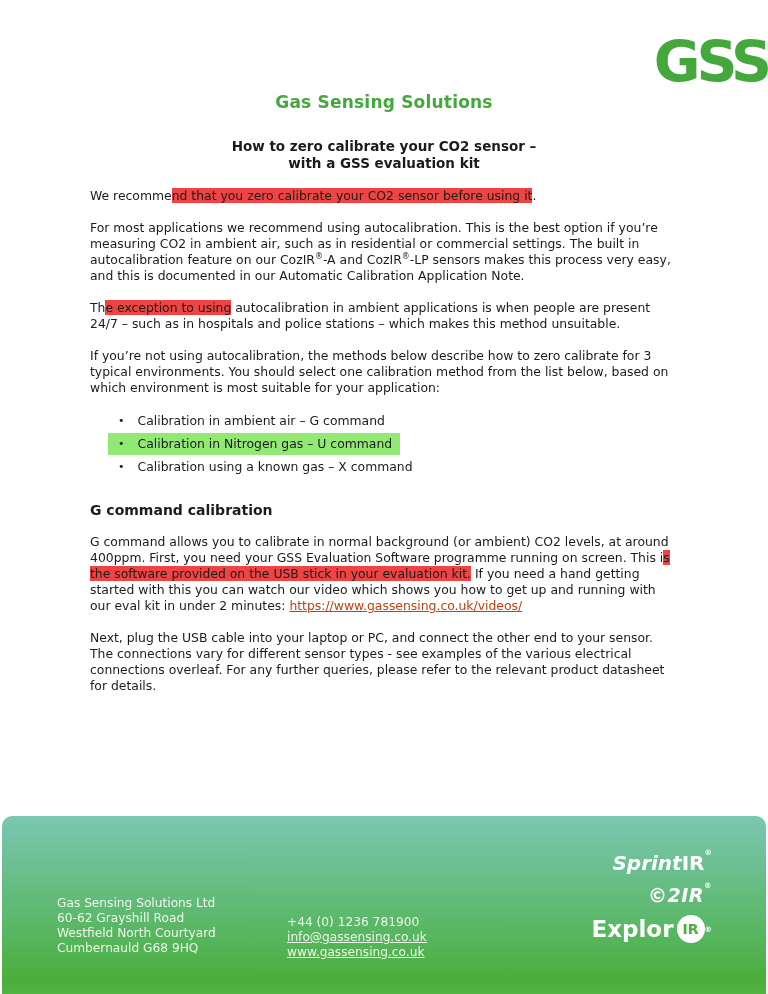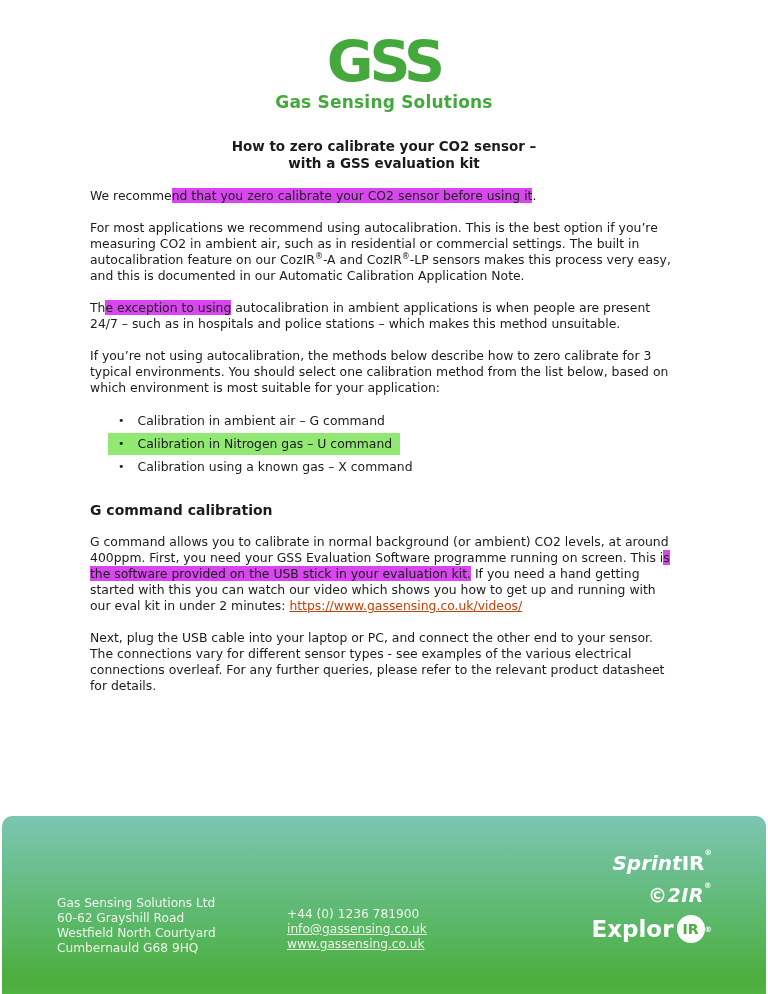--- a/index.html
+++ b/index.html
@@ -9,34 +9,34 @@
     width:768px; height:994px;
     background:#ffffff;
     overflow:hidden;
     font-family:"DejaVu Sans","Liberation Sans",sans-serif;
     color:#1b1b1b;
   }
   
   .logo-block { text-align:center; padding-top:34px; }
   .logo-gss {
     font-size:57px; font-weight:bold; line-height:1.0;
-    color:#44a83d; letter-spacing:-4px;
+    color:#44a83d; letter-spacing:-4px;text-align:right;
   }
   .logo-sub {
     font-size:17px; font-weight:bold; color:#44a83d;
     margin-top:1px; letter-spacing:0.2px;
   }
   
   .content { padding:0 90px; }
   .doc-title {
     text-align:center; font-weight:bold;
     font-size:13.5px; line-height:17px; margin-top:26px;
   }
   .para { font-size:12.4px; line-height:16px; margin-top:16px; width:588px; }
-  .hl-y { background:#d946ef; }
+  .hl-y { background:#ef4444; }
   .hl-g { background:#91e873; }
   .sup { font-size:8px; vertical-align:super; line-height:0; }
   .link { color:#c2410c; text-decoration:underline; cursor:pointer; }
   
   .bullets { margin-top:14px; }
   .bullet-row {
     display:flex; align-items:flex-start; width:fit-content;
     font-size:12.4px; line-height:16px;
     margin-left:18px; padding:3px 8px 3px 10px; margin-bottom:1px;
   }
@@ -45,21 +45,21 @@
   
   .section-heading { font-size:14px; font-weight:bold; margin-top:24px; }
   
   .footer {
     position:absolute; left:2px; right:2px; bottom:0; top:816px;
     border-radius:10px 10px 0 0;
     background:linear-gradient(180deg,#7cc6b3 0%,#5ab868 60%,#4bae3c 92%,#50b441 100%);
     color:#eef6ea; font-size:12.2px;
   }
   .footer-address { position:absolute; left:55px; top:80px; line-height:15px; }
-  .footer-contact { position:absolute; left:285px; top:91px; line-height:15px; }
+  .footer-contact { position:absolute; left:285px; top:99px; line-height:15px; }
   .u { text-decoration:underline; cursor:pointer; }
   .footer-brands { position:absolute; right:54px; top:36px; text-align:right; color:#ffffff; }
   .brand { font-weight:bold; white-space:nowrap; }
   .brand-sprintir { font-size:20px; line-height:22px; }
   .brand-sprintir .it { font-style:italic; }
   .brand-cozir { font-size:19px; line-height:21px; margin-top:11px; letter-spacing:0.5px;font-style:italic; }
   .brand-explorir {
     font-size:23px; line-height:28px; margin-top:9px;
     display:flex; align-items:center; justify-content:flex-end;
   }

